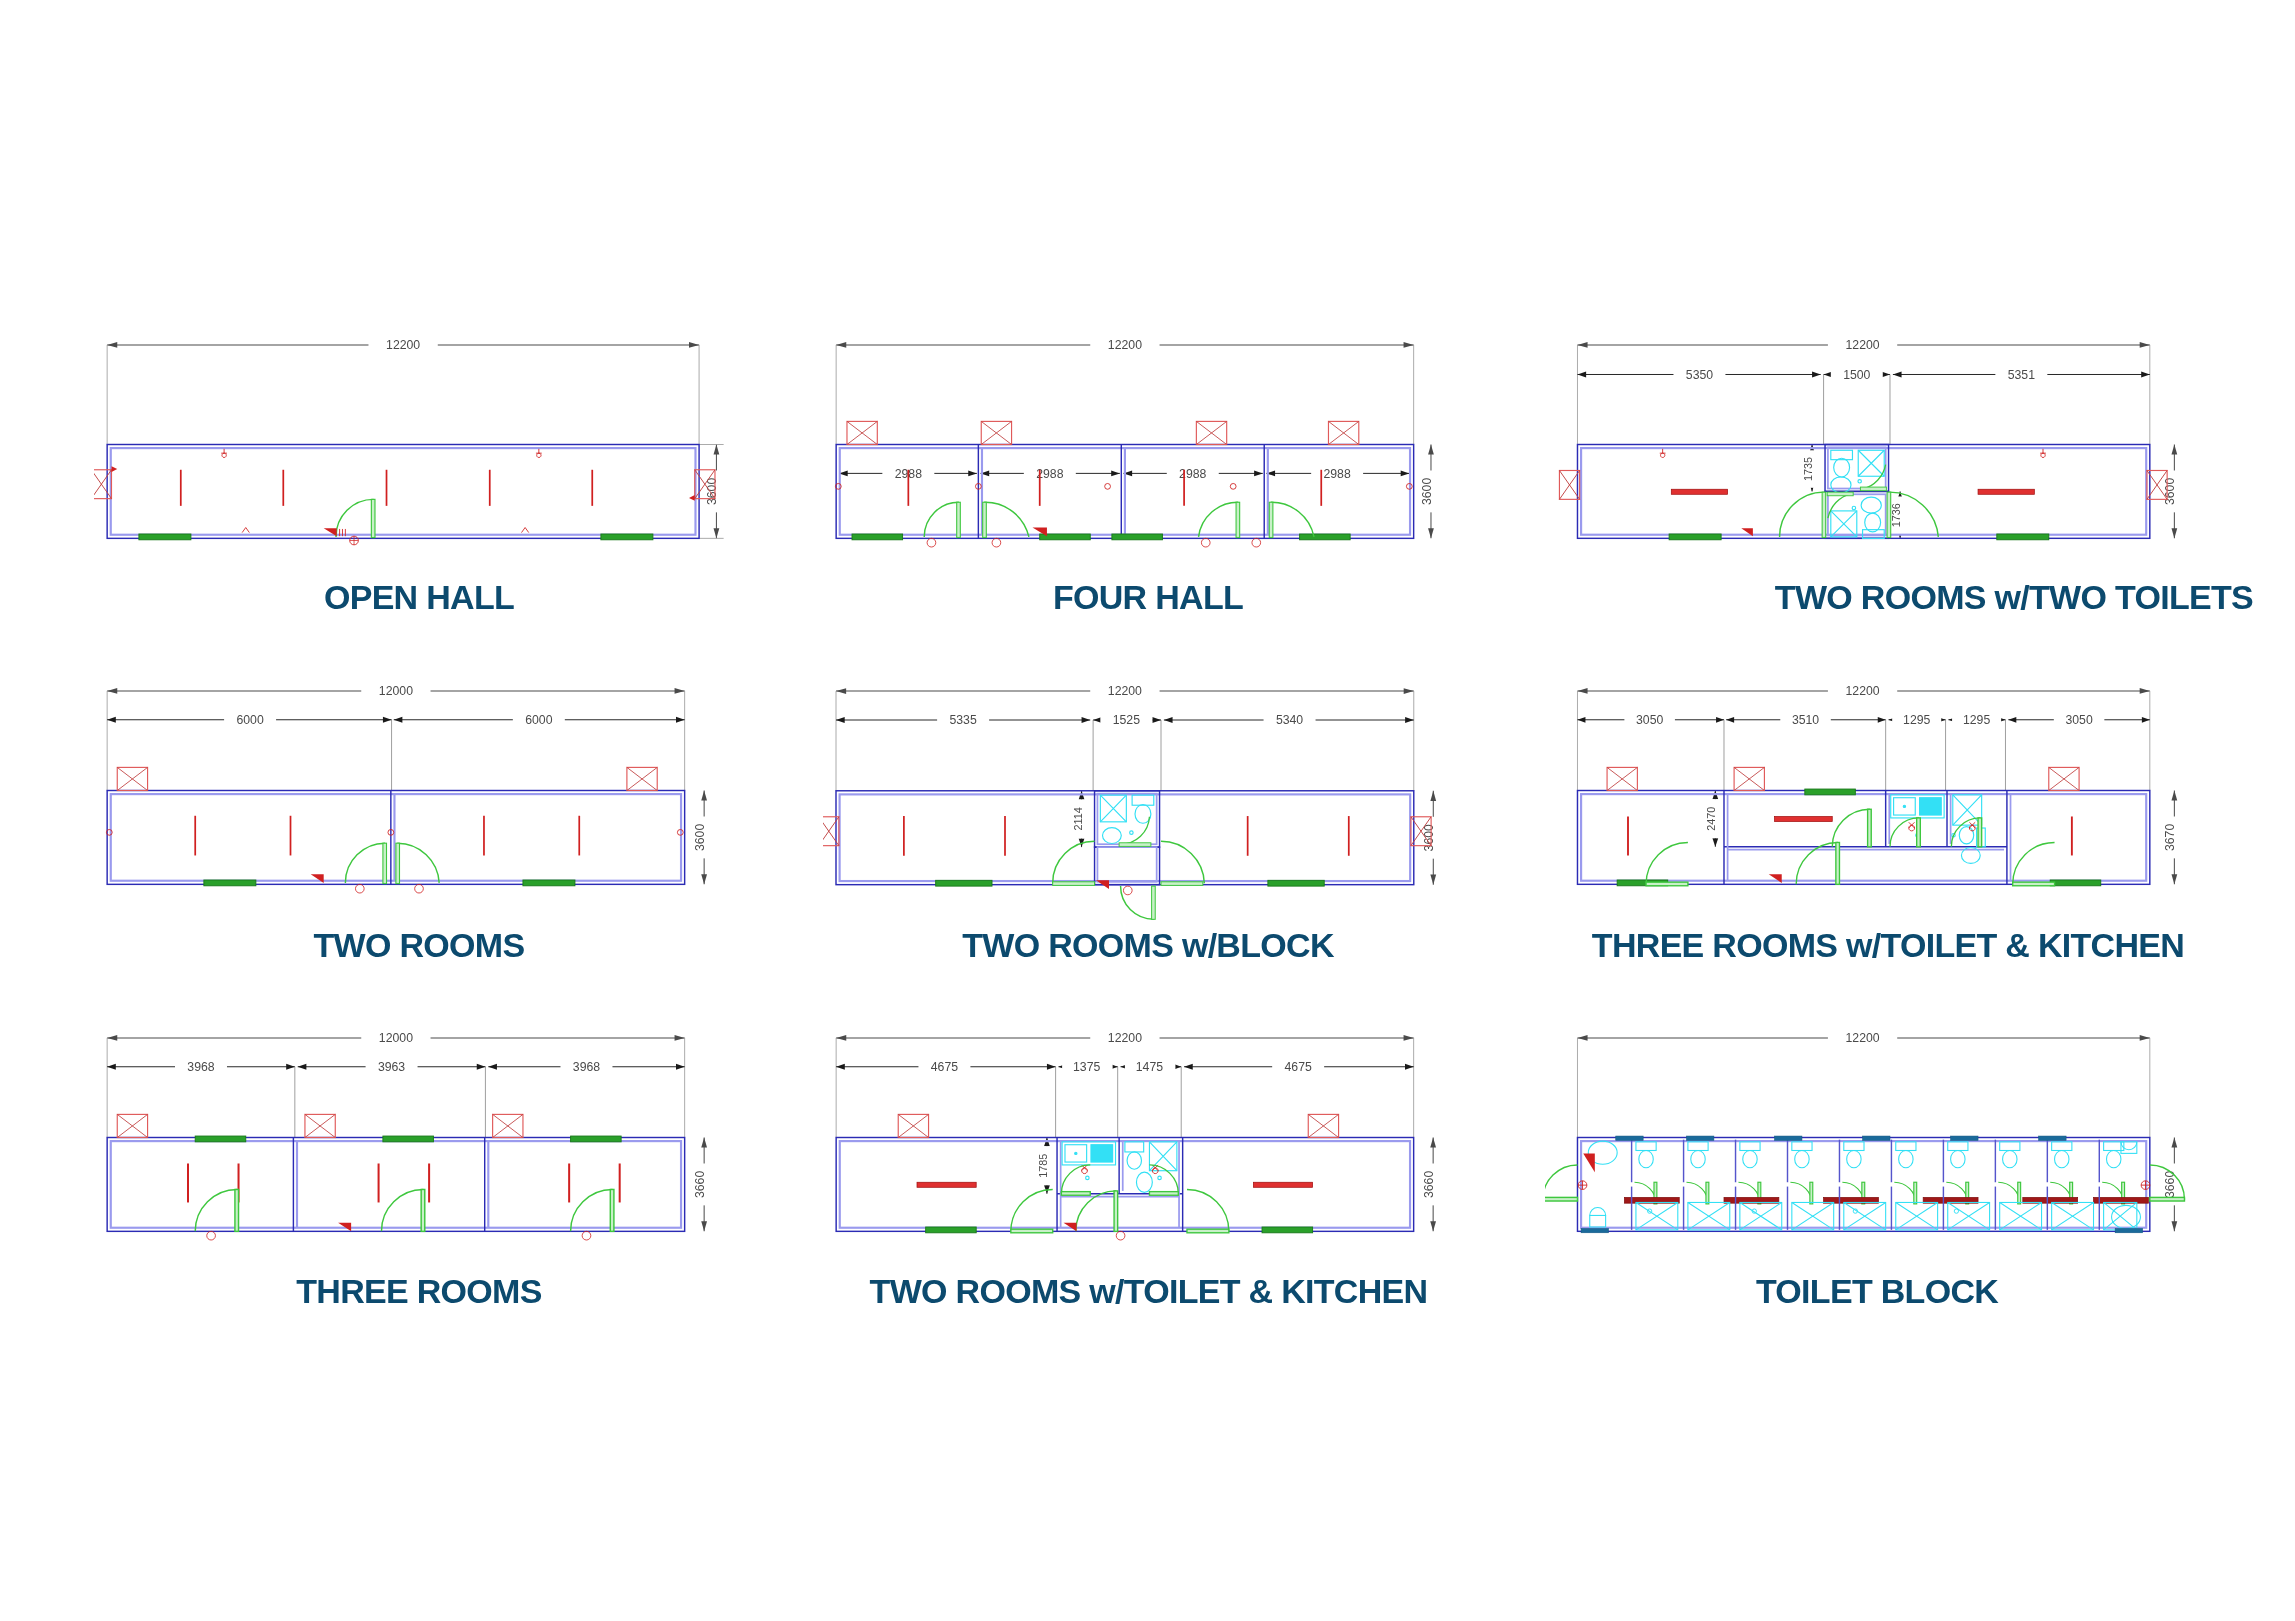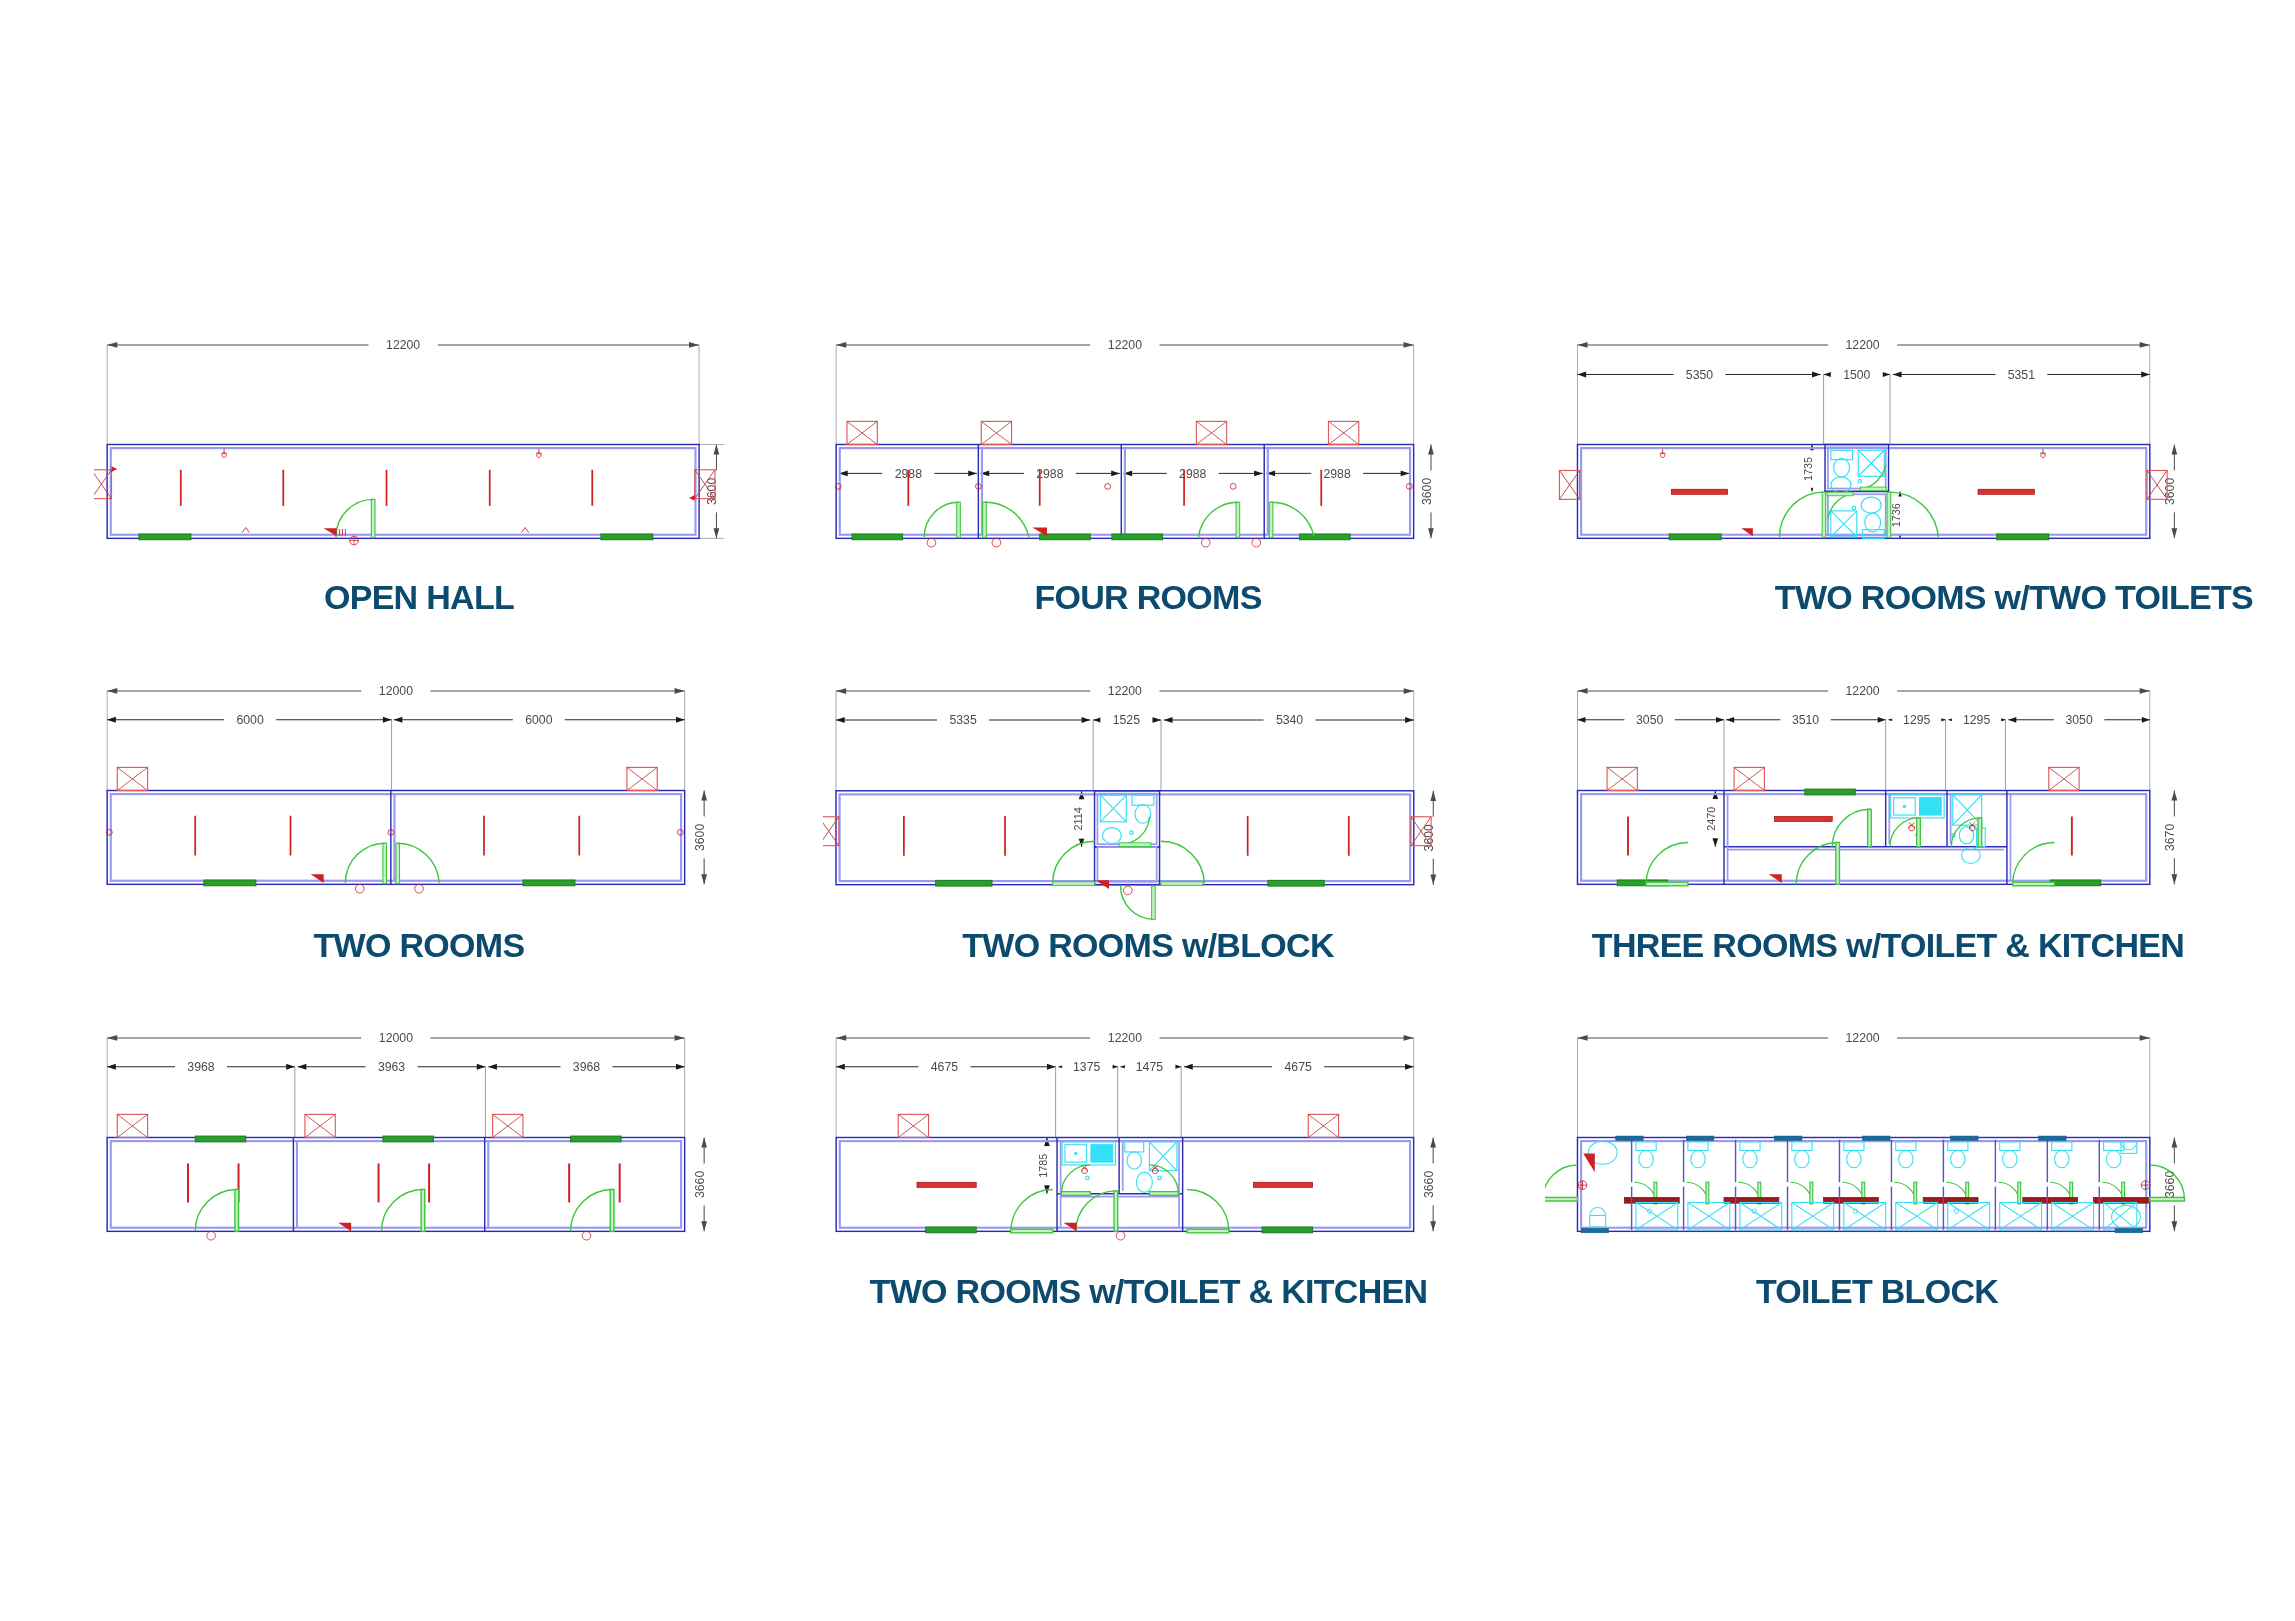--- a/index.html
+++ b/index.html
@@ -219,21 +219,21 @@
     <path d="M290,275 l20,0 0,12 z" fill="#d02020"></path>
   </g>
   <g stroke="#d02020" stroke-width="1.1" fill="none">
     <circle cx="150" cy="296" r="6"></circle>
           <circle cx="240" cy="296" r="6"></circle>
     <circle cx="530" cy="296" r="6"></circle>
           <circle cx="600" cy="296" r="6"></circle>
   </g>
 </svg>
 </div>
-<div class="plan-title t-lg" style="left:823px;top:578px;width:650px;">FOUR ROOMS</div>
+<div class="plan-title t-lg" style="left:823px;top:578px;width:650px;">FOUR HALL</div>
 
 <div class="plan" style="left:1545px;top:329px;width:664px;height:231px;">
 <svg width="664" height="231" viewBox="0 0 920 320">
   <g>
     <line x1="45" y1="22" x2="838" y2="22" stroke="#4a4a4a" stroke-width="1.4"></line>
     <path d="M45,22 l14,-4 v8 z" fill="#4a4a4a"></path>
           <path d="M838,22 l-14,-4 v8 z" fill="#4a4a4a"></path>
     <line x1="45" y1="22" x2="45" y2="160" stroke="#8a8a8a" stroke-width="1"></line>
     <line x1="838" y1="22" x2="838" y2="160" stroke="#8a8a8a" stroke-width="1"></line>
     <rect x="392" y="10" width="96" height="24" fill="#ffffff"></rect>
@@ -801,20 +801,21 @@
             <rect x="715" y="232" width="5" height="58" fill="#c8f0c8"></rect>
           </g>
     <path d="M338,278 l18,0 0,12 z" fill="#d02020" stroke="none"></path>
   </g>
   <g stroke="#d02020" stroke-width="1.1" fill="none">
     <circle cx="162" cy="296" r="6"></circle>
           <circle cx="682" cy="296" r="6"></circle>
   </g>
 </svg>
 </div>
+<div class="plan-title t-lg" style="left:94px;top:1272px;width:650px;">THREE ROOMS</div>
 
 <div class="plan" style="left:823px;top:1022px;width:650px;height:231px;">
 <svg width="650" height="231" viewBox="0 0 900 320">
   <g>
     <line x1="18" y1="22" x2="818" y2="22" stroke="#4a4a4a" stroke-width="1.4"></line>
     <path d="M18,22 l14,-4 v8 z" fill="#4a4a4a"></path>
           <path d="M818,22 l-14,-4 v8 z" fill="#4a4a4a"></path>
     <line x1="18" y1="22" x2="18" y2="160" stroke="#8a8a8a" stroke-width="1"></line>
     <line x1="818" y1="22" x2="818" y2="160" stroke="#8a8a8a" stroke-width="1"></line>
     <rect x="370" y="10" width="96" height="24" fill="#ffffff"></rect>

